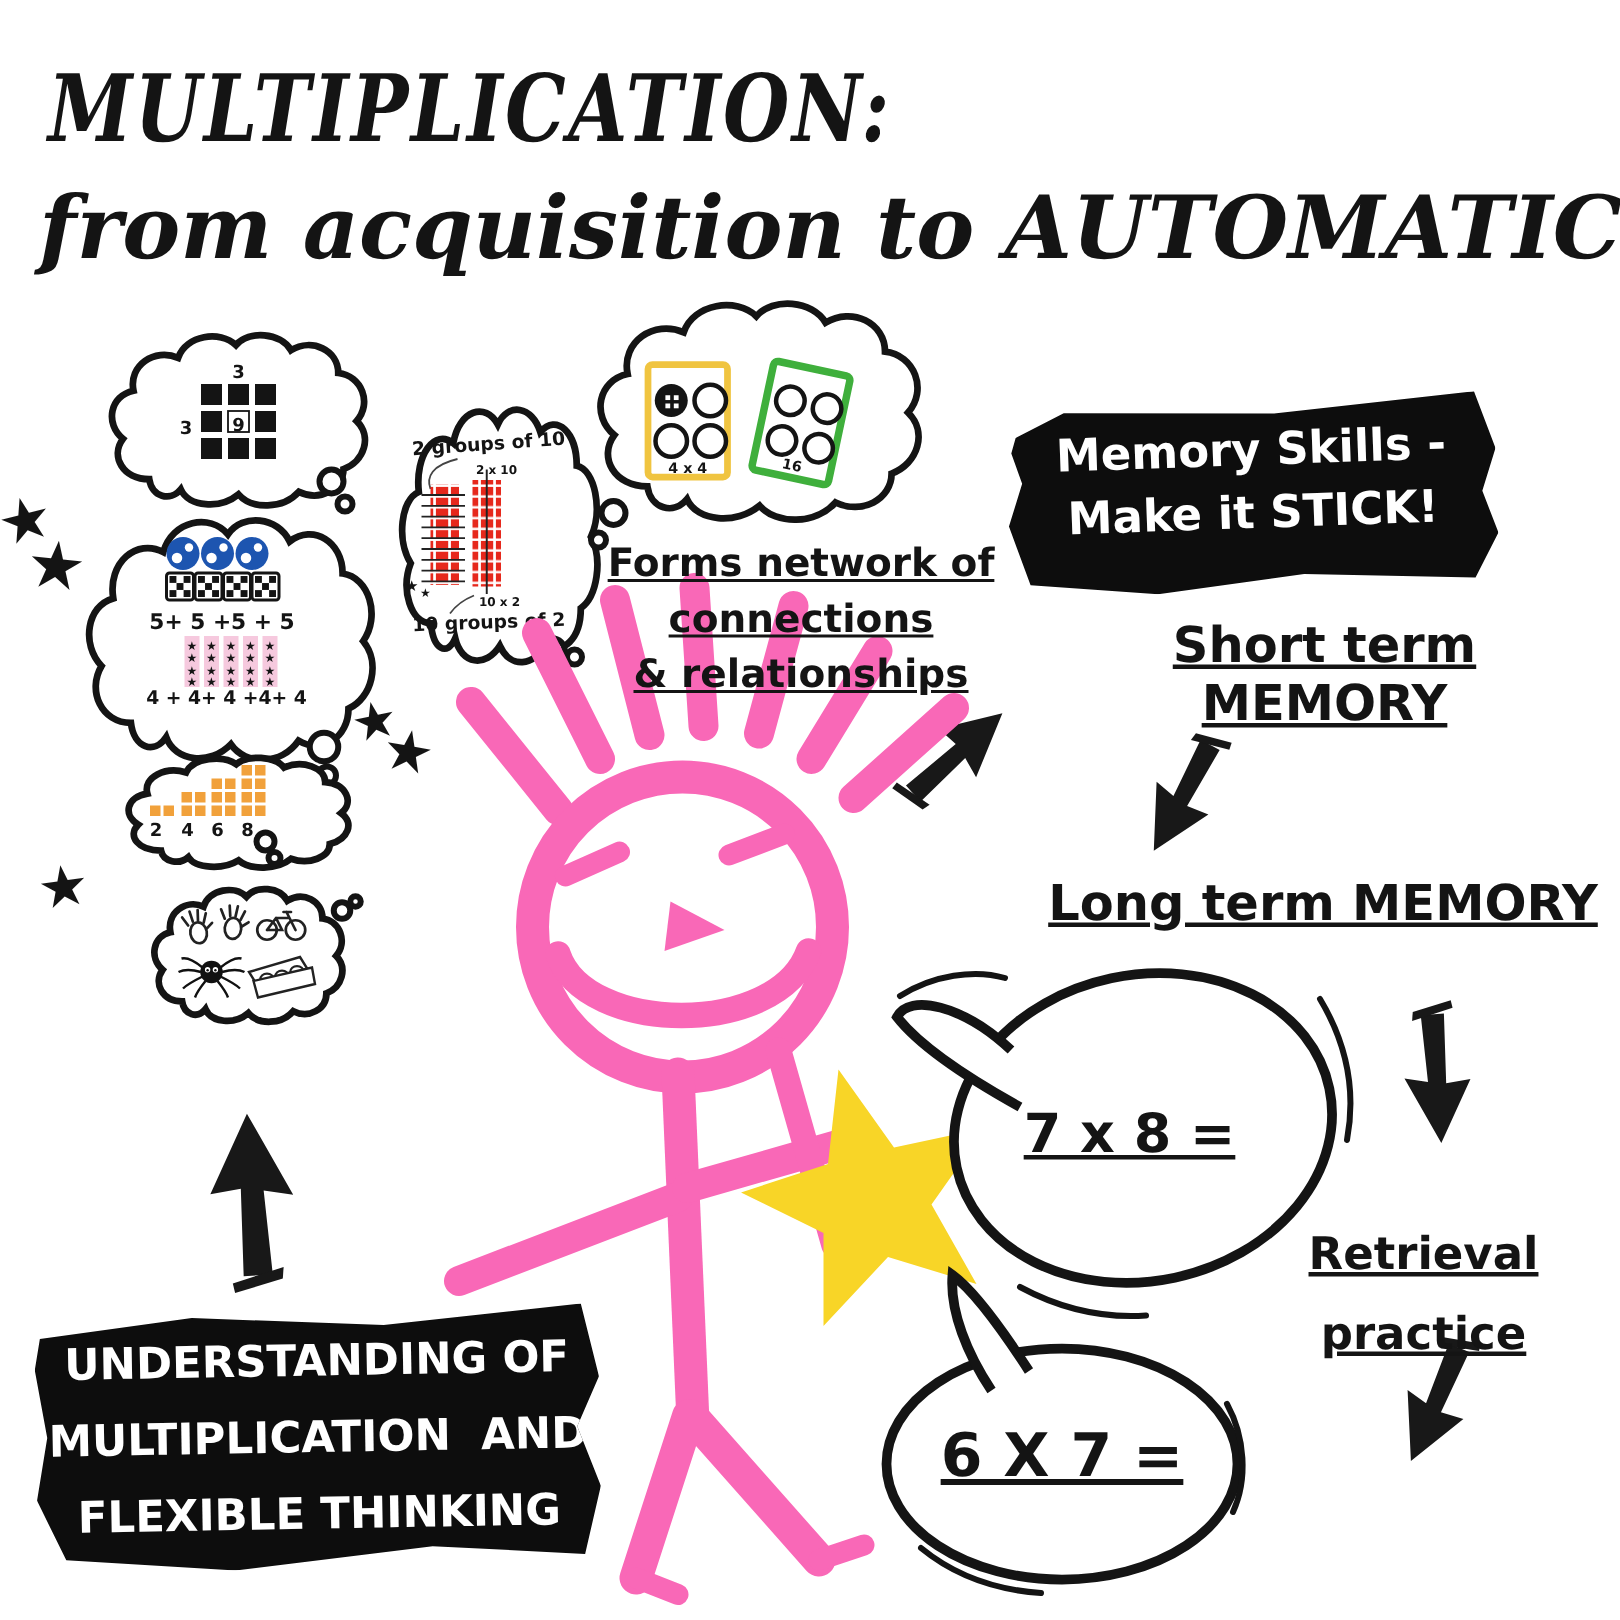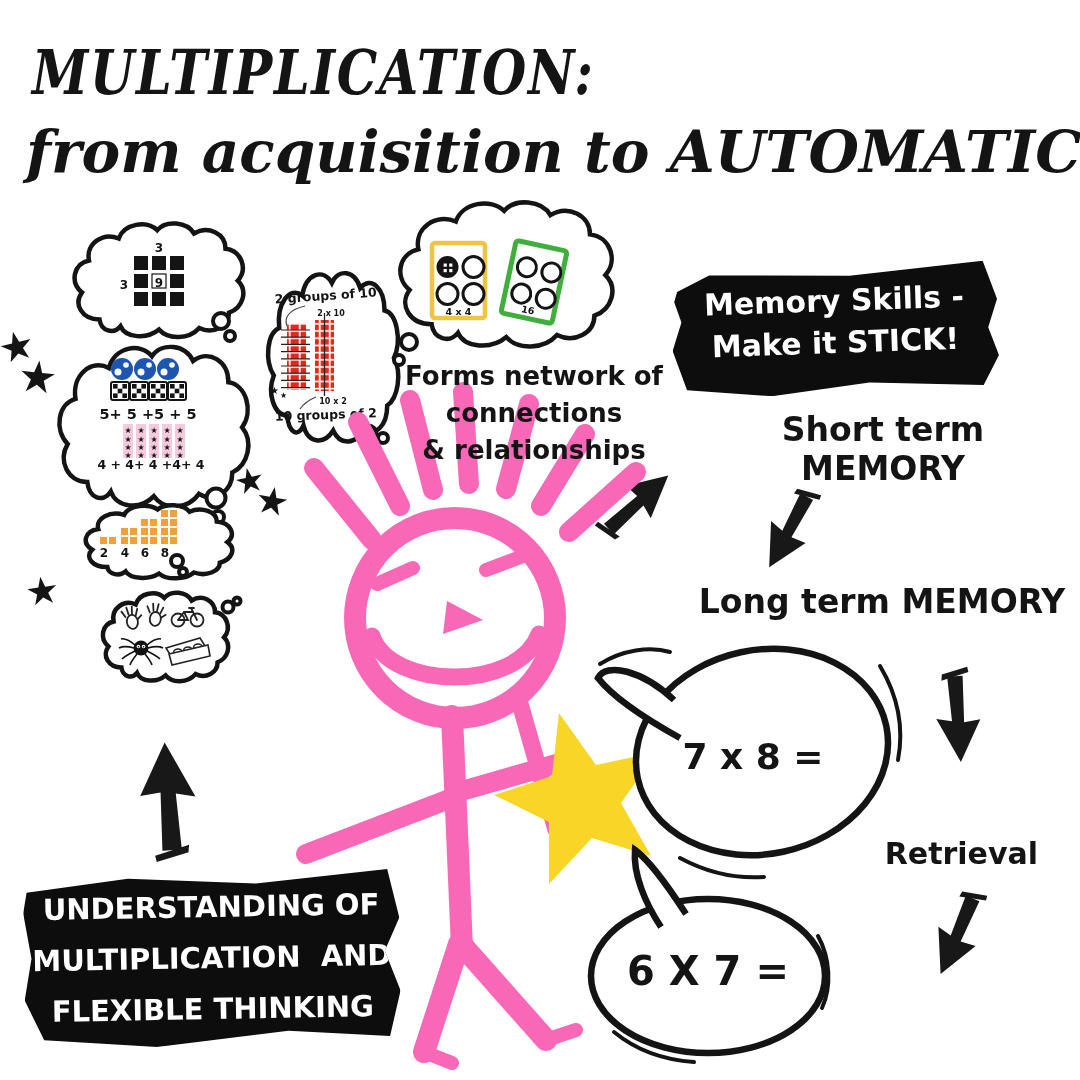--- a/index.html
+++ b/index.html
@@ -5,33 +5,33 @@
   html,body{margin:0;padding:0;background:#fff;}
   .canvas{position:relative;width:1080px;height:1080px;background:#fff;overflow:hidden;
           font-family:"DejaVu Sans",sans-serif;color:#141414;}
   svg.scene{position:absolute;left:0;top:0;z-index:1;}
   .txt{position:absolute;z-index:3;}
   .title1{font-family:"DejaVu Serif",serif;font-style:italic;font-weight:bold;font-size:62px;
           letter-spacing:2px;white-space:nowrap;transform:scaleX(.82);transform-origin:left top;}
   .title2{font-family:"DejaVu Serif",serif;font-style:italic;font-weight:bold;font-size:58px;
           white-space:nowrap;}
   .comic{font-weight:bold;}
-  .center{text-align:center;}
+  .center{text-align:center;text-decoration:underline;}
   .banner{position:absolute;background:#0d0d0d;color:#fff;font-weight:bold;text-align:center;z-index:3;}
   .banner .ln{white-space:pre;}
   .banner1{left:672px;top:266px;width:326px;height:114px;font-size:30px;line-height:42px;
            padding-top:14px;transform:rotate(-2deg);
            clip-path:polygon(2% 16%,12% 4%,55% 8%,96% 0%,100% 30%,97% 52%,100% 74%,95% 97%,60% 92%,30% 100%,4% 93%,0% 62%,3% 40%,1% 24%);}
   .banner2{left:24px;top:872px;width:376px;height:164px;font-size:29px;line-height:51px;
            padding-top:10px;transform:rotate(-1deg);
            clip-path:polygon(1% 10%,28% 3%,62% 7%,97% 0%,100% 28%,96% 47%,100% 70%,97% 96%,70% 92%,35% 100%,5% 95%,0% 72%,2% 48%,0% 22%);}
   .network{left:398px;top:358px;width:272px;font-size:26px;line-height:37px;}
   .shortterm{left:698px;top:410px;width:370px;font-size:33px;}
   .longterm{left:692px;top:582px;width:380px;font-size:33px;}
-  .retrieval{left:860px;top:827px;width:178px;font-size:30px;line-height:53px;text-align:right;}
+  .retrieval{left:860px;top:810px;width:178px;font-size:30px;line-height:53px;}
   .auto{left:812px;top:1012px;width:268px;font-size:30px;letter-spacing:.5px;}
   .fact1{left:638px;top:736px;width:230px;font-size:36px;}
   .fact2{left:594px;top:948px;width:228px;font-size:40px;}
   
   .cloud{fill:#fff;stroke:#141414;stroke-width:4.5px;}
   .cloudc{fill:#fff;stroke:#141414;stroke-width:4px;}
   .bubble{fill:#fff;stroke:#141414;stroke-width:6.5px;}
   .acc{fill:none;stroke:#141414;stroke-width:4px;stroke-linecap:round;}
   .pk{stroke:var(--pink);fill:none;stroke-linecap:round;}
   .fill-pink{fill:var(--pink);}
@@ -302,20 +302,21 @@
 <div class="banner banner1">
   <div class="ln">Memory Skills -</div>
   <div class="ln">Make it STICK!</div>
 </div>
 
 <div class="txt comic center shortterm">Short term MEMORY</div>
 <div class="txt comic center longterm">Long term MEMORY</div>
 
 <div class="txt comic center retrieval">
   <div>Retrieval</div>
+  <div>practice</div>
 </div>
 
 
 <div class="txt comic center fact1">7 x 8 =</div>
 <div class="txt comic center fact2">6 X 7 =</div>
 
 <div class="banner banner2">
   <div class="ln">UNDERSTANDING OF</div>
   <div class="ln">MULTIPLICATION  AND</div>
   <div class="ln">FLEXIBLE THINKING</div>

